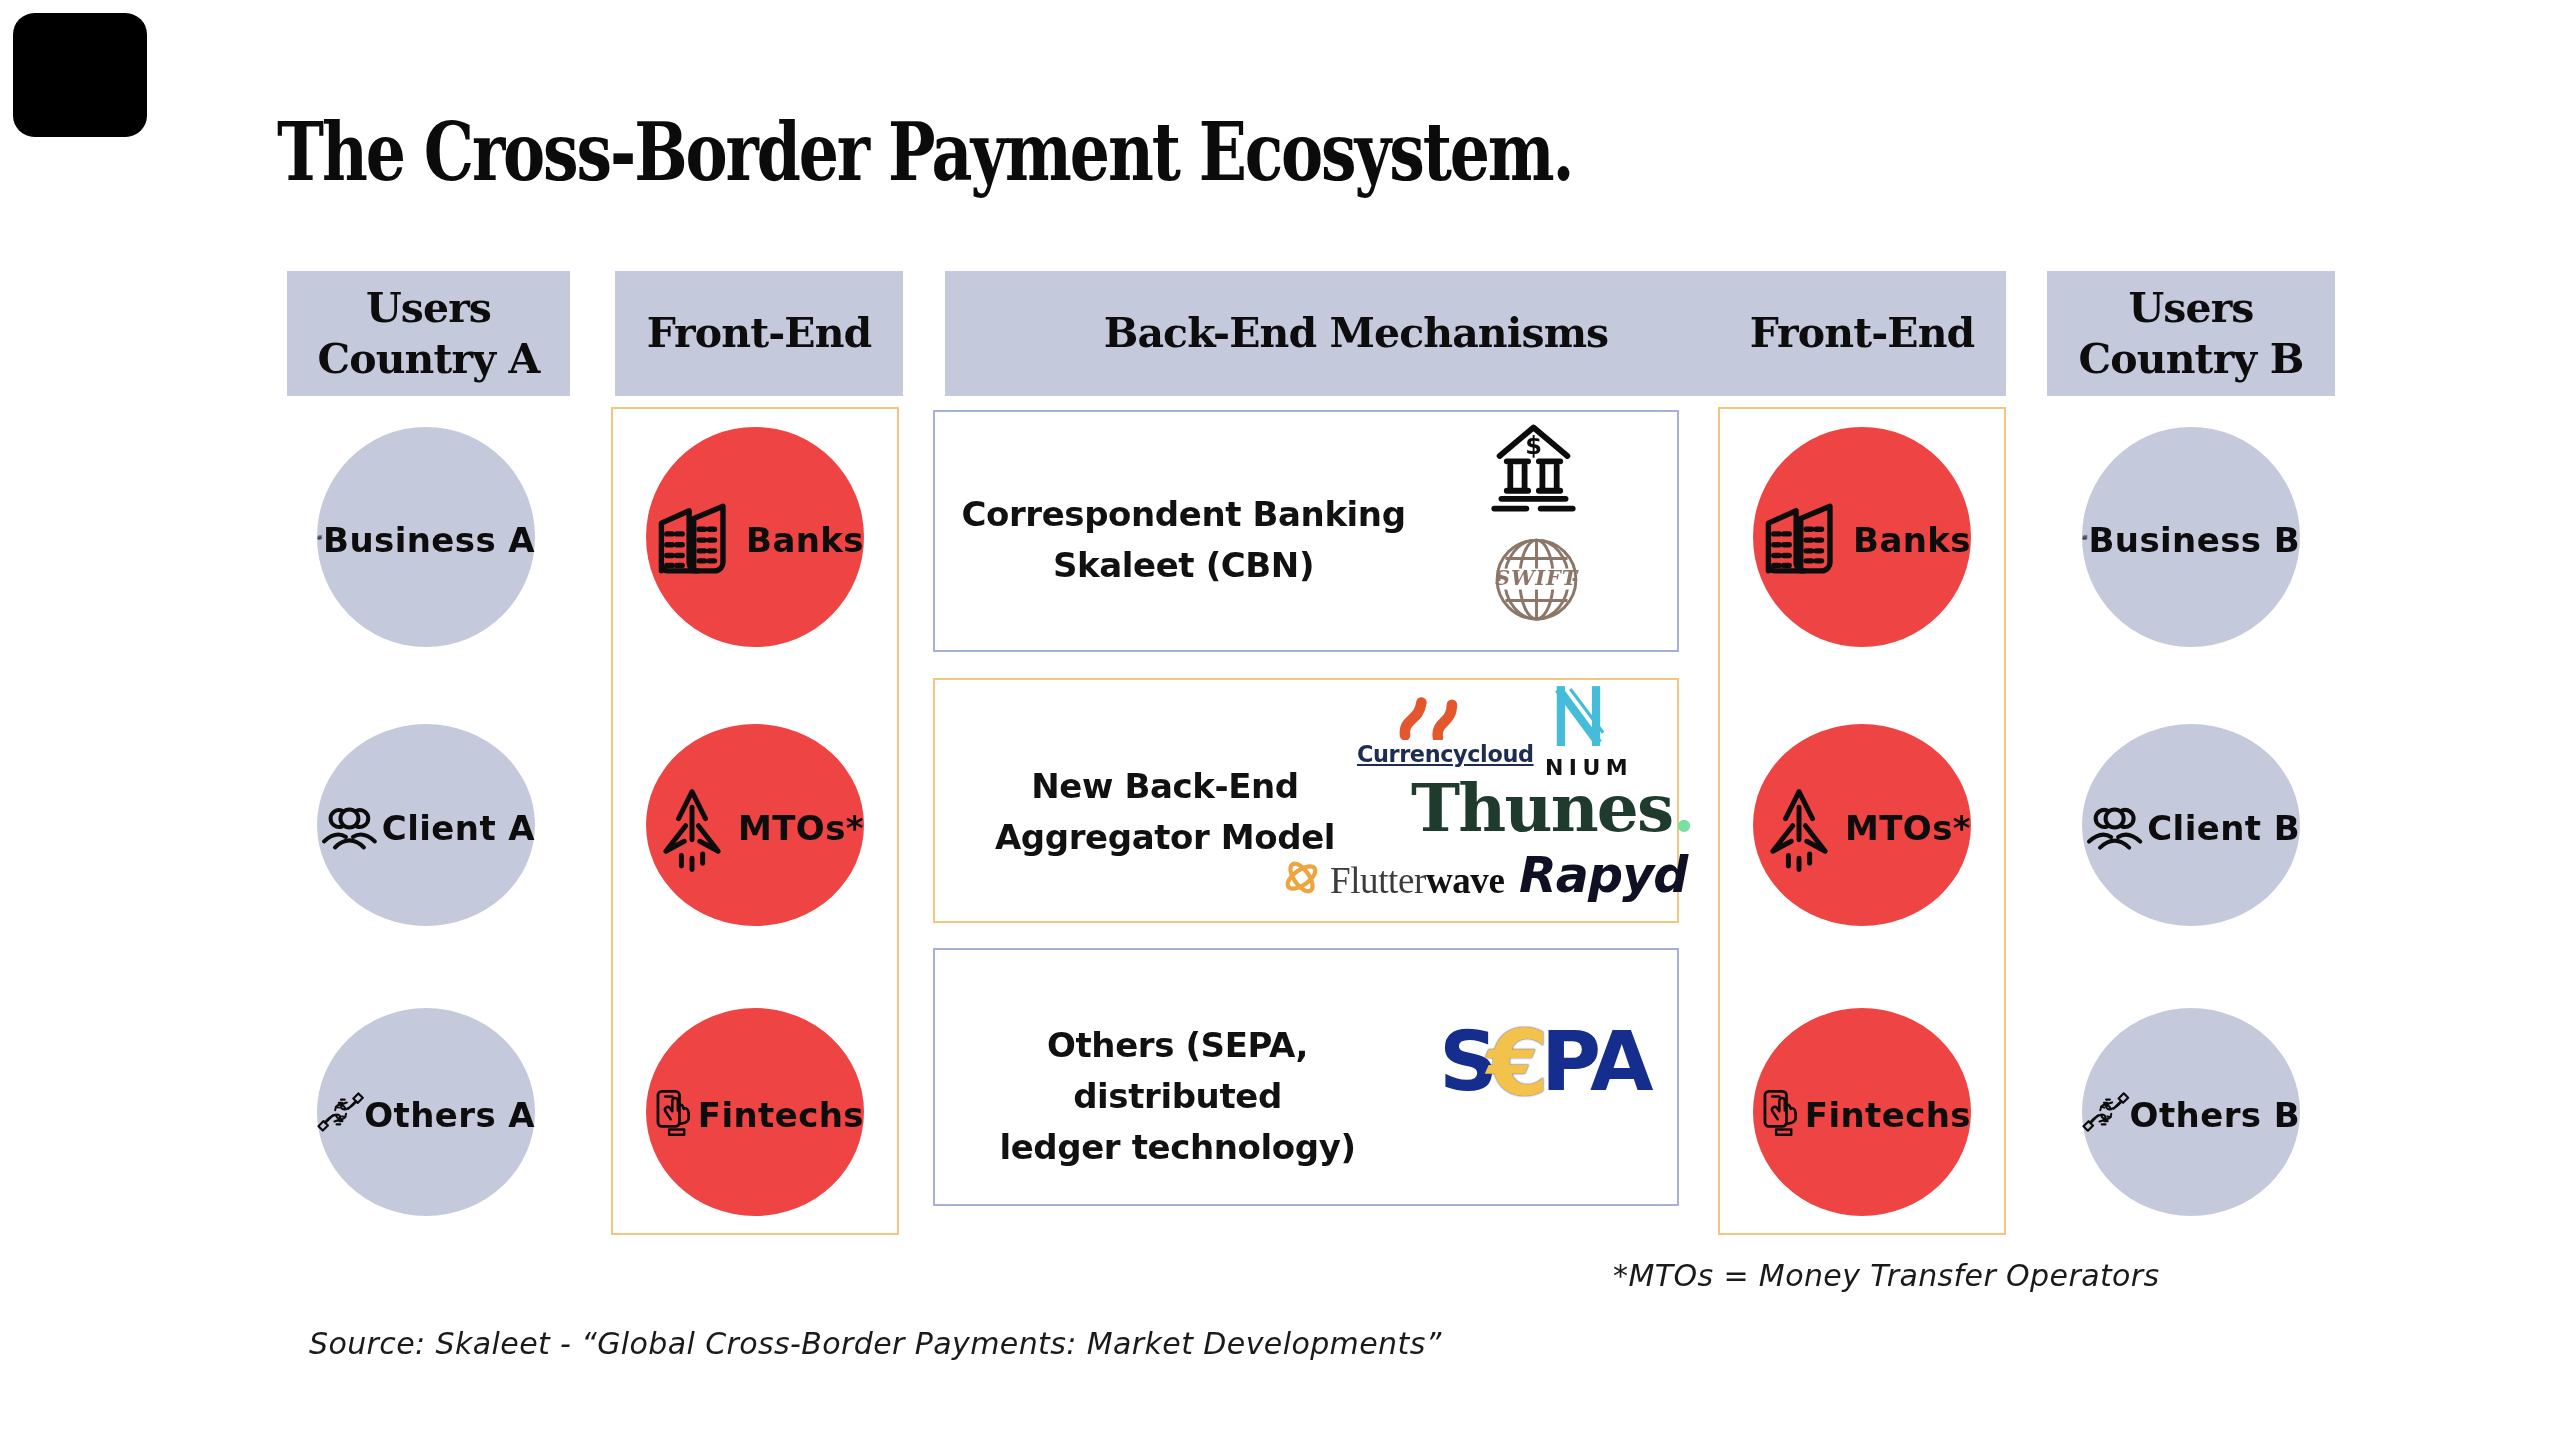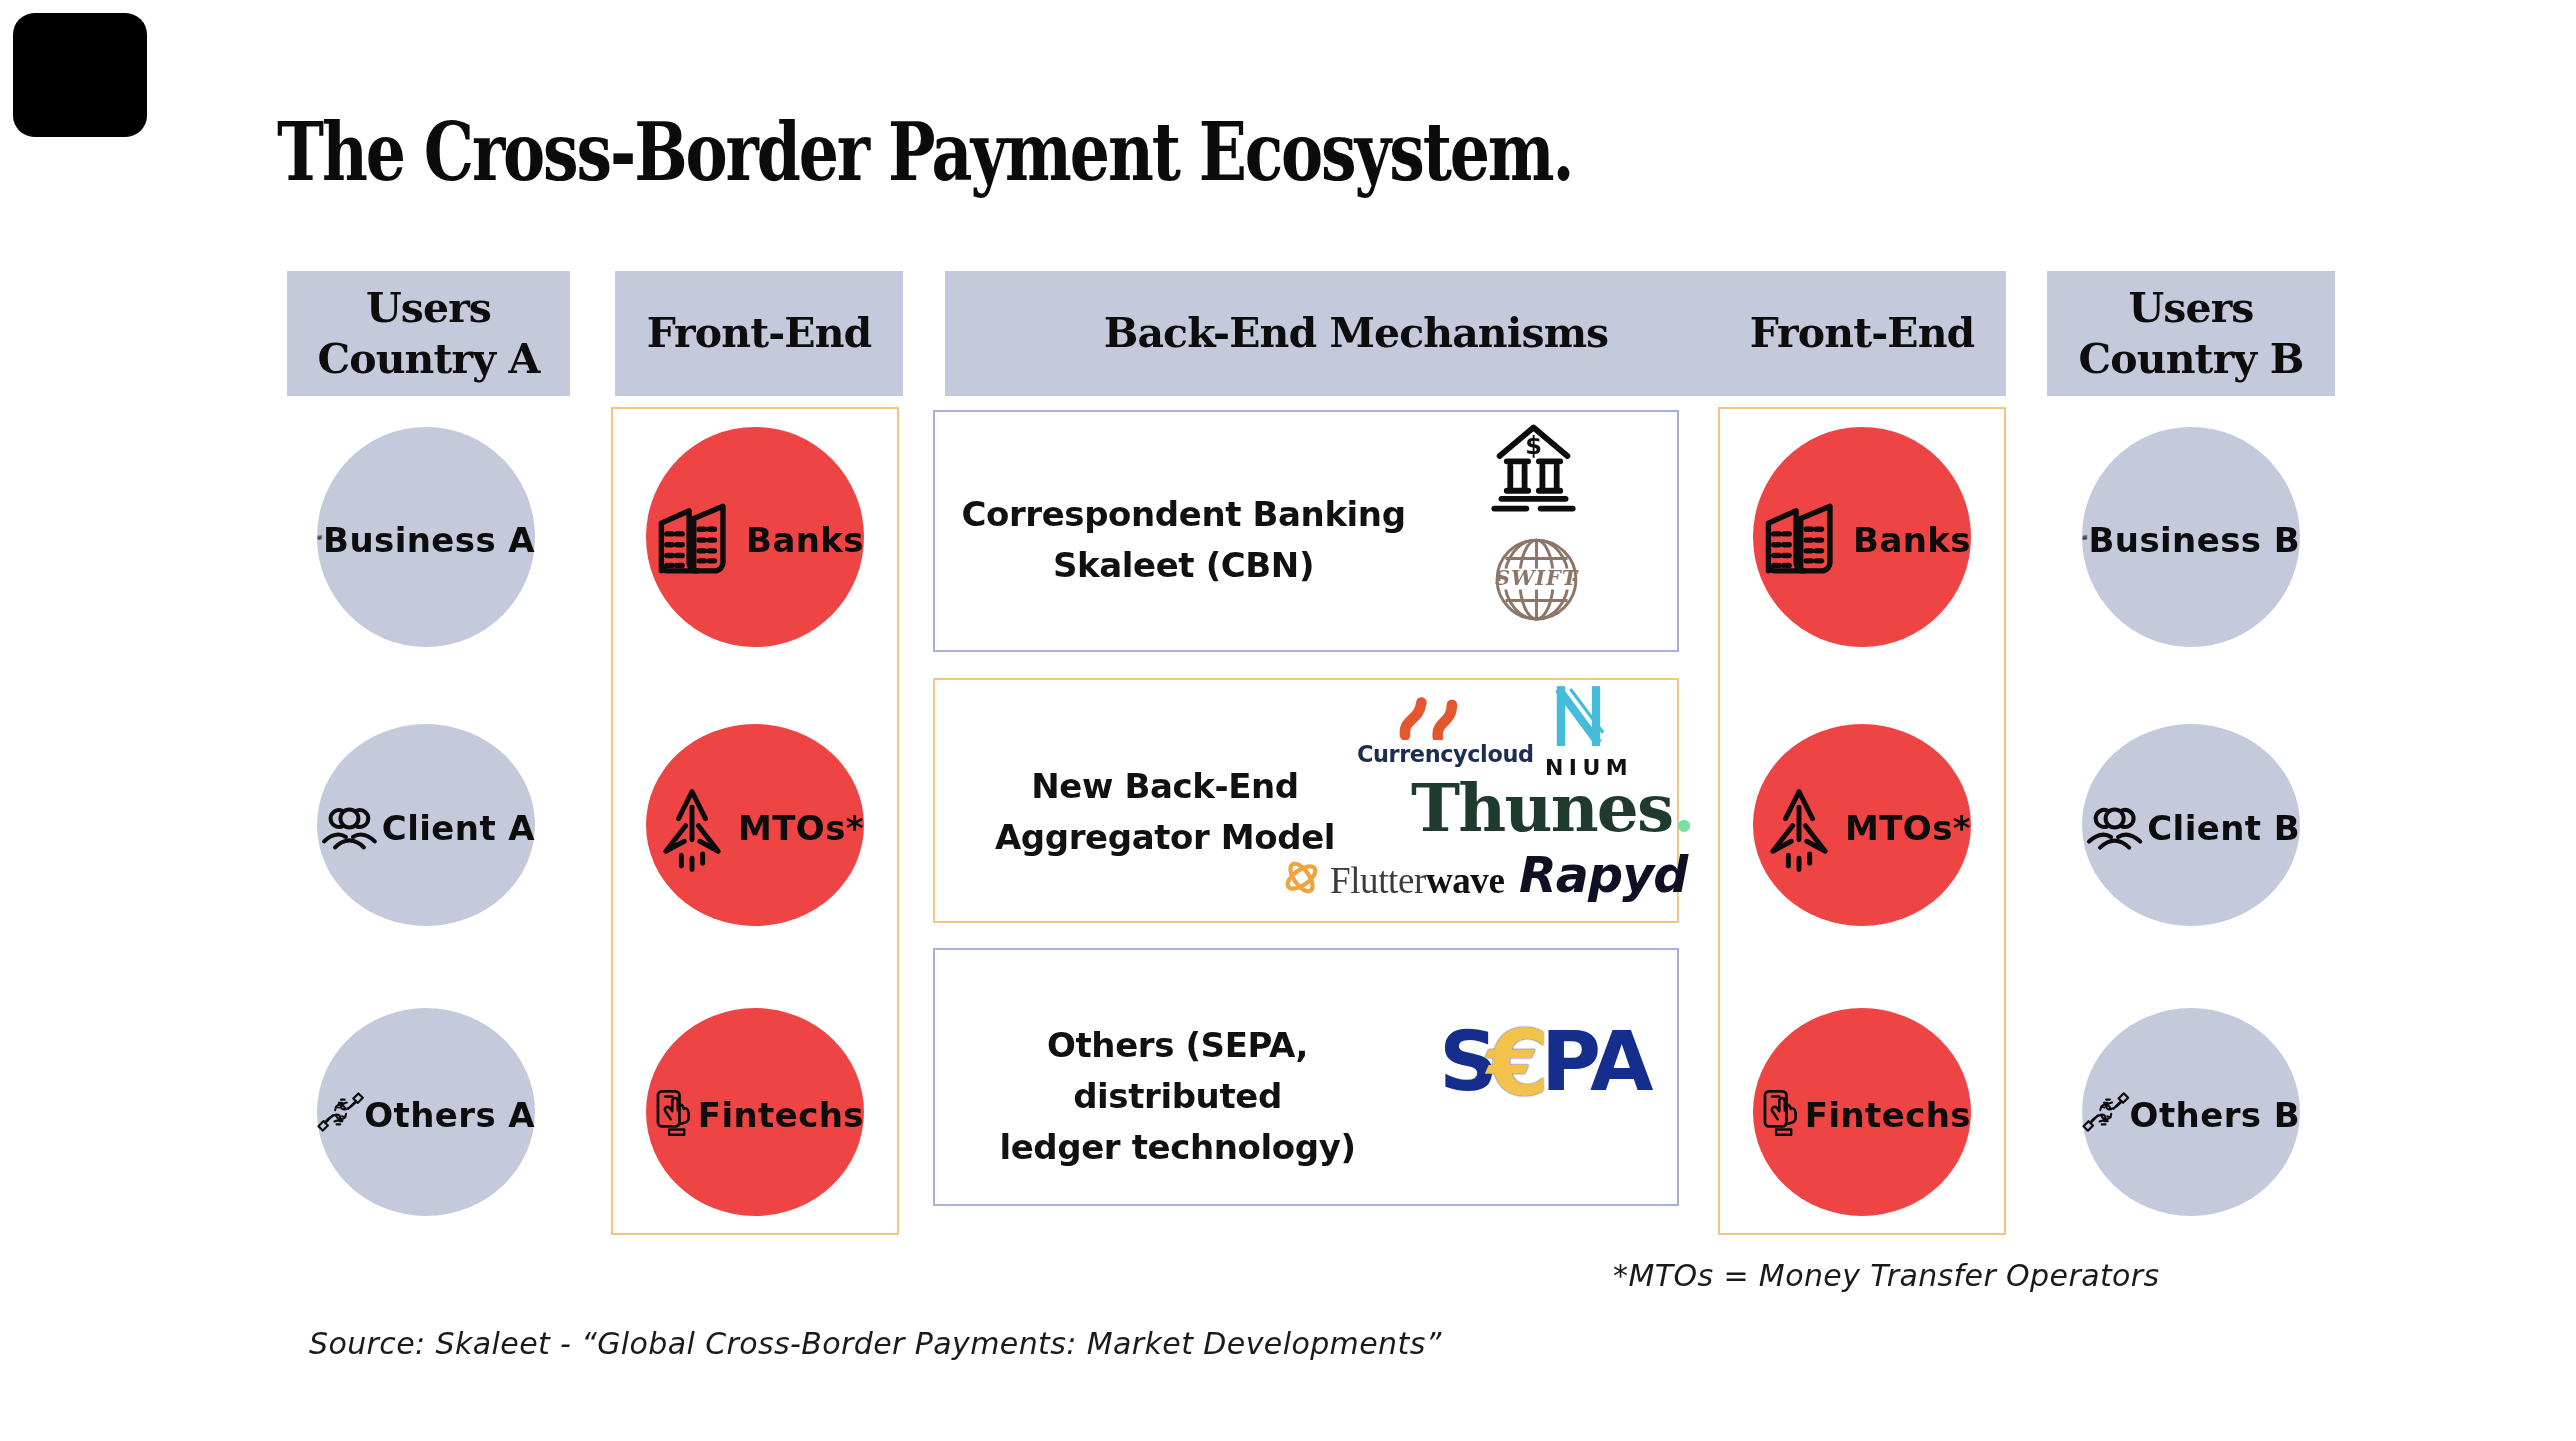--- a/index.html
+++ b/index.html
@@ -193,21 +193,21 @@
   <div class="boxtext" style="left:959px;top:761px;width:412px;">
     <div>New Back-End</div>
     <div>Aggregator Model</div>
   </div>
   <svg style="position:absolute;left:1391px;top:686px;" width="82" height="54" viewBox="0 0 70 46">
     <g fill="none" stroke="#e4572e" stroke-width="9" stroke-linecap="round">
       <path d="M12 42 C10 28 24 30 26 14"></path>
       <path d="M40 44 C38 30 52 32 52 16"></path>
     </g>
   </svg>
-  <div class="cc-text" style="left:1357px;top:741px;">Currencycloud</div>
+  <div class="cc-text" style="left:1357px;top:741px;text-decoration:underline;">Currencycloud</div>
   <svg style="position:absolute;left:1548px;top:682px;" width="63" height="64" viewBox="0 0 60 62">
     <g fill="none" stroke="#45bcd9" stroke-linecap="square">
       <path d="M12 58 V8" stroke-width="8"></path>
       <path d="M12 10 L46 56" stroke-width="8"></path>
       <path d="M46 58 V8" stroke-width="8"></path>
       <path d="M22 8 L52 48" stroke-width="3"></path>
     </g>
   </svg>
   <div class="nium-text" style="left:1545px;top:755px;">NIUM</div>
   <div class="thunes" style="left:1411px;top:775px;"><span>Thunes</span><span class="dot">.</span></div>

